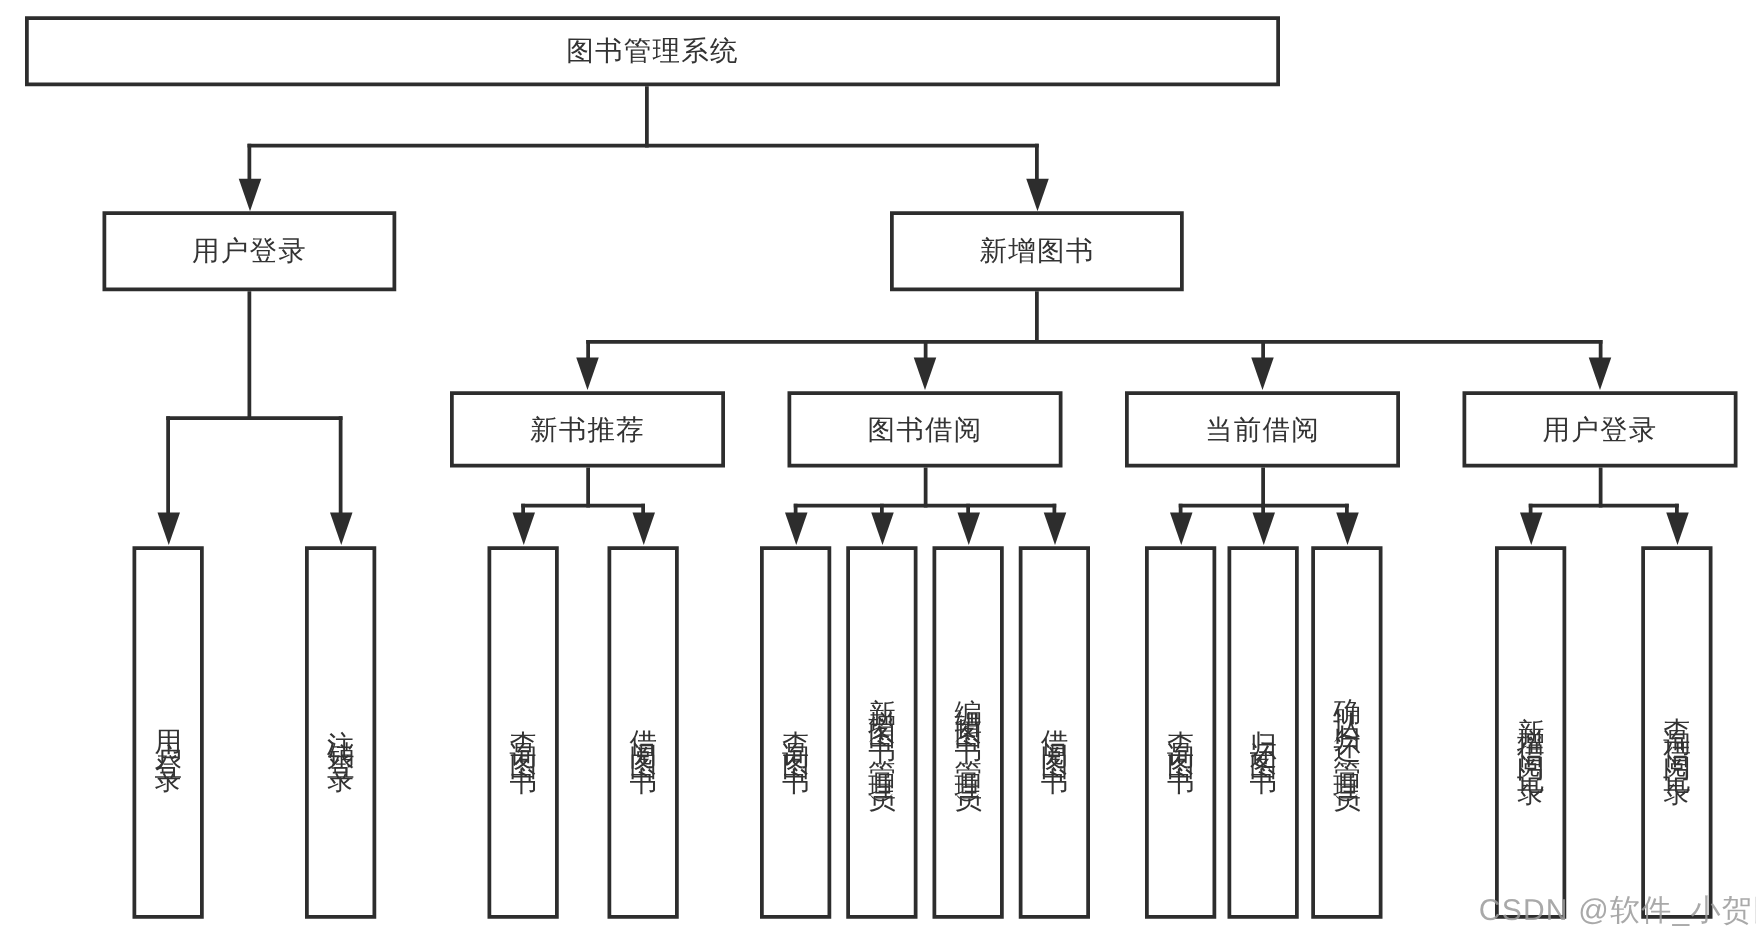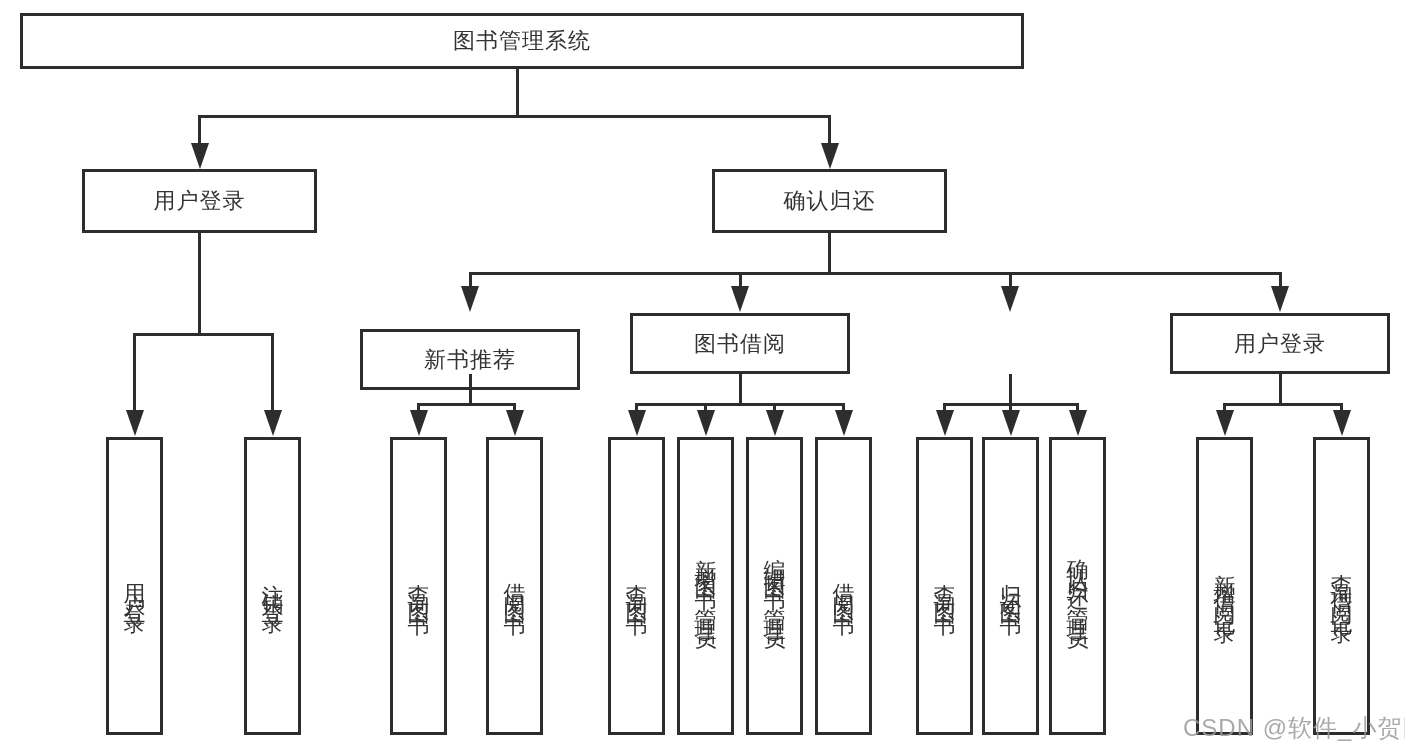--- a/index.html
+++ b/index.html
@@ -42,46 +42,49 @@
   <div class="hline" style="left:198px;top:115px;width:633px;"></div>
   <div class="vline" style="left:198px;top:115px;height:31px;"></div>
   <div class="arrow" style="left:190.5px;top:143px;"></div>
   <div class="vline" style="left:828px;top:115px;height:31px;"></div>
   <div class="arrow" style="left:820.5px;top:143px;"></div>
 
   <div class="box" style="left:82px;top:169px;width:235px;height:64px;">
     <span>用户登录</span>
   </div>
   <div class="box" style="left:712px;top:169px;width:235px;height:64px;">
-    <span>确认归还</span>
+    <span>新增图书</span>
   </div>
 
   <div class="vline" style="left:198px;top:233px;height:102px;"></div>
   <div class="hline" style="left:133px;top:333px;width:141px;"></div>
   <div class="vline" style="left:133px;top:333px;height:79px;"></div>
   <div class="arrow" style="left:125.5px;top:410px;"></div>
   <div class="vline" style="left:271px;top:333px;height:79px;"></div>
   <div class="arrow" style="left:263.5px;top:410px;"></div>
 
   <div class="vline" style="left:828px;top:233px;height:41px;"></div>
   <div class="hline" style="left:468.5px;top:272px;width:813px;"></div>
   <div class="vline" style="left:468.5px;top:272px;height:15px;"></div>
   <div class="arrow" style="left:461px;top:286px;"></div>
   <div class="vline" style="left:738.5px;top:272px;height:15px;"></div>
   <div class="arrow" style="left:731px;top:286px;"></div>
   <div class="vline" style="left:1008.5px;top:272px;height:15px;"></div>
   <div class="arrow" style="left:1001px;top:286px;"></div>
   <div class="vline" style="left:1278.5px;top:272px;height:15px;"></div>
   <div class="arrow" style="left:1271px;top:286px;"></div>
 
-  <div class="box" style="left:360px;top:313px;width:220px;height:61px;margin-top:16px;">
+  <div class="box" style="left:360px;top:313px;width:220px;height:61px;">
     <span>新书推荐</span>
   </div>
   <div class="box" style="left:630px;top:313px;width:220px;height:61px;">
     <span>图书借阅</span>
+  </div>
+  <div class="box" style="left:900px;top:313px;width:220px;height:61px;">
+    <span>当前借阅</span>
   </div>
   <div class="box" style="left:1170px;top:313px;width:220px;height:61px;">
     <span>用户登录</span>
   </div>
 
   <div class="vline" style="left:468.5px;top:374px;height:32px;"></div>
   <div class="hline" style="left:417px;top:403px;width:99px;"></div>
   <div class="vline" style="left:417px;top:403px;height:9px;"></div>
   <div class="arrow" style="left:409.5px;top:410px;"></div>
   <div class="vline" style="left:513px;top:403px;height:9px;"></div>

